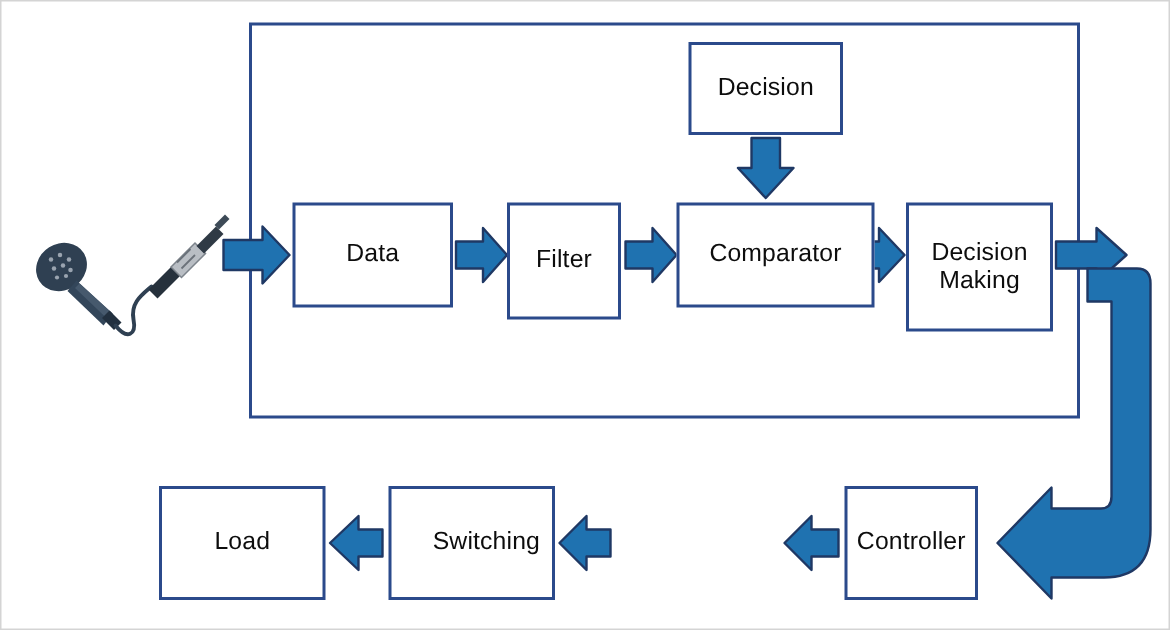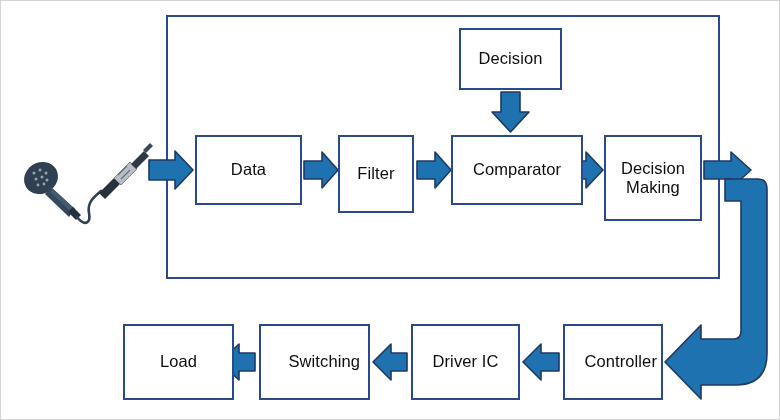--- a/index.html
+++ b/index.html
@@ -33,24 +33,24 @@
     z-index:5;
   }
   .node span{display:block;padding:0 4px;}
   
   #n-data   {left:194px;top:134px;width:107px;height:70px;}
   #n-filter {left:337px;top:134px;width:76px; height:78px;}
   #n-comp   {left:450px;top:134px;width:132px;height:70px;}
   #n-dec    {left:603px;top:134px;width:98px; height:86px;}
   #n-db     {left:458px;top:27px; width:103px;height:62px;}
   
-  #n-load   {left:105px;top:323px;width:111px;height:76px;margin-left:17px;}
+  #n-load   {left:105px;top:323px;width:111px;height:76px;}
   #n-switch {left:258px;top:323px;width:111px;height:76px;justify-content:flex-end;}
   #n-driver {left:410px;top:323px;width:109px;height:76px;}
-  #n-ctrl   {left:562px;top:323px;width:100px;height:76px;justify-content:flex-end;}
+  #n-ctrl   {left:562px;top:323px;width:89px;height:76px;}
 </style>
 </head>
 <body>
 
 <div id="stage">
 
   <svg id="svgLayer" viewBox="0 0 780 420" xmlns="http://www.w3.org/2000/svg">
 
     <rect x="166" y="15" width="552" height="262" fill="none" stroke="#2b4a8b" stroke-width="2"></rect>
 
@@ -148,21 +148,18 @@
   <div class="node" id="n-load">
     <span>Load</span>
   </div>
 
   <div class="node" id="n-switch">
     <span>
       <span>Switching</span>
     </span>
   </div>
 
-  <div class="node" id="n-driver">
-    <span>Driver IC</span>
-  </div>
 
   <div class="node" id="n-ctrl">
     <span>Controller</span>
   </div>
 
 </div>
 
 </body></html>

